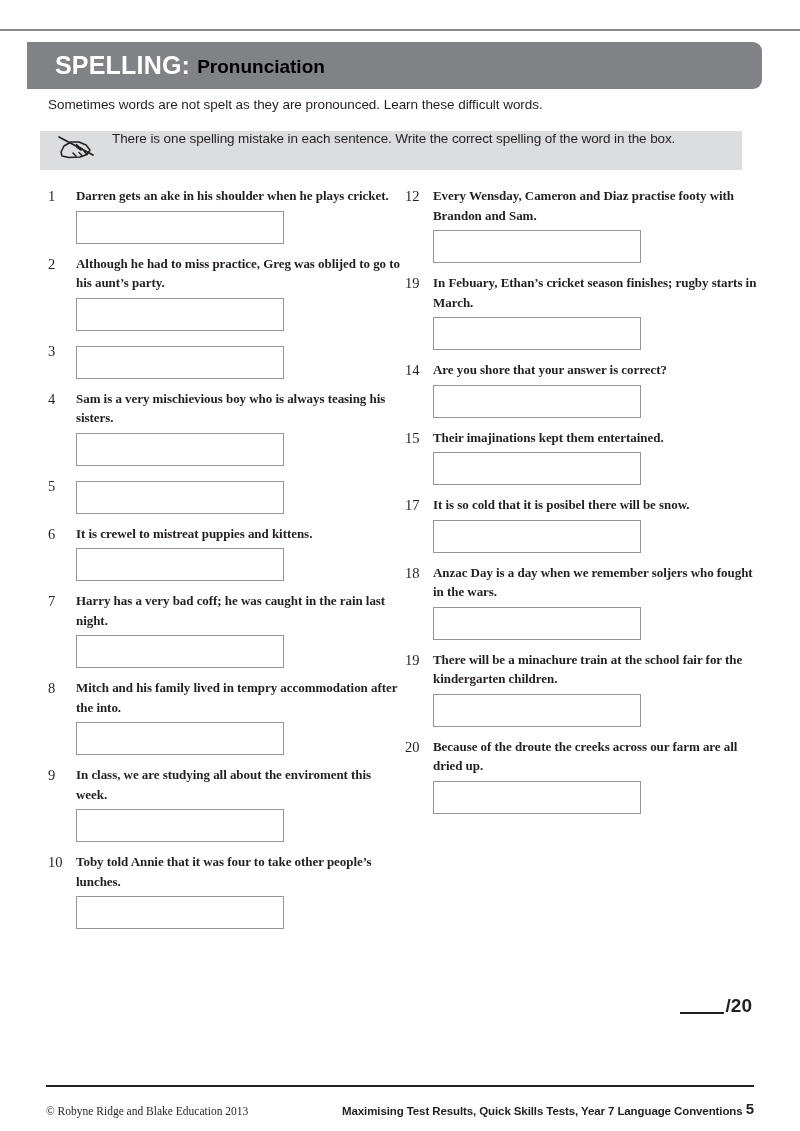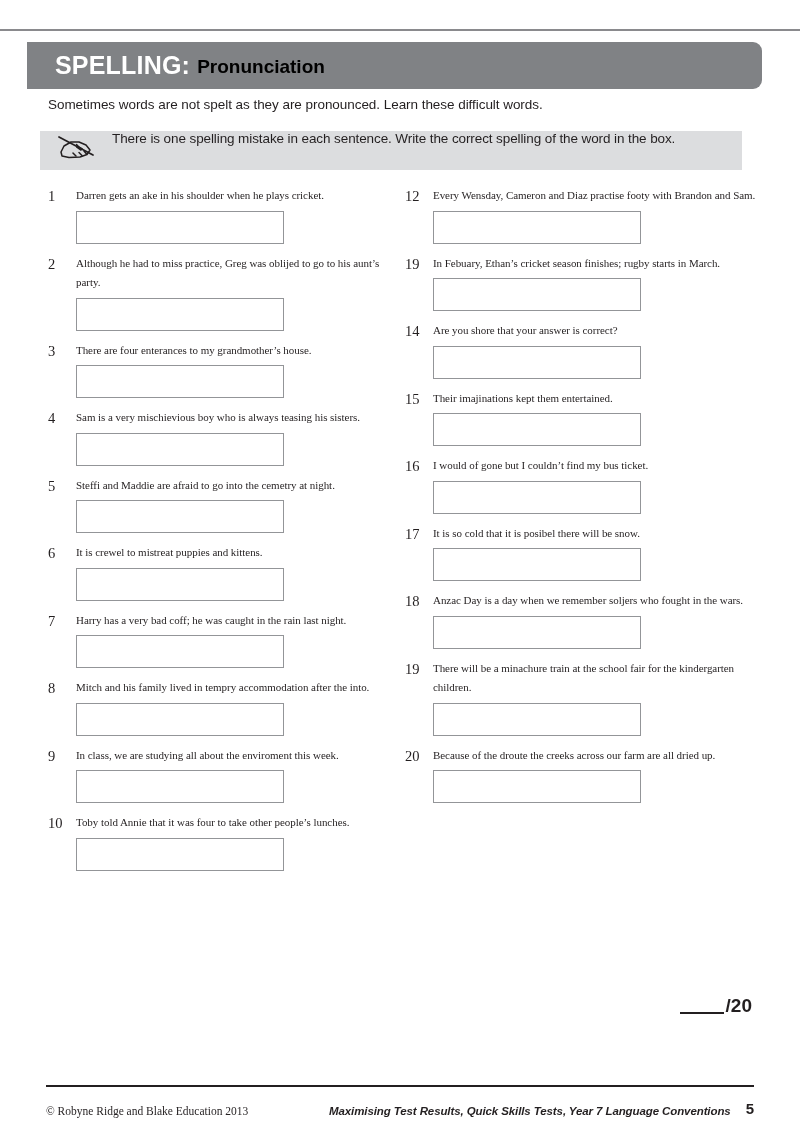--- a/index.html
+++ b/index.html
@@ -128,24 +128,25 @@
     font-size: 14.5px;
     color: #231f20;
     line-height: 19.5px;
     padding-top: 1px;
   }
   .q-body {
     flex: 1;
   }
   .q-text {
     font-family: "Liberation Serif", serif;
-    font-size: 11px;
+    font-size: 13px;
     line-height: 19.5px;
     color: #231f20;
     letter-spacing: -0.05px;
+    font-weight: bold;
   }
   .answer-box {
     margin-top: 5px;
     width: 208px;
     height: 33px;
     border: 1px solid #939598;
     background: #ffffff;
     box-sizing: border-box;
   }
 
@@ -191,27 +192,26 @@
     align-items: flex-end;
   }
   .footer-copy {
     font-family: "Liberation Serif", serif;
     font-size: 11.5px;
     color: #231f20;
     white-space: nowrap;
   }
   .footer-title {
     position: absolute;
-    left: 283px;
+    left: 296px;
     font-size: 11.5px;
     font-weight: bold;
     color: #231f20;
     white-space: nowrap;
     letter-spacing: -0.1px;
-    font-style: italic;
   }
   .footer-page {
     position: absolute;
     right: 0px;
     font-size: 15px;
     font-weight: bold;
     color: #231f20;
   }
 </style>
 </head>
@@ -259,35 +259,33 @@
         <div class="q">
           <div class="q-num">2</div>
           <div class="q-body">
             <div class="q-text">Although he had to miss practice, Greg was oblijed to go to his aunt’s party.</div>
             <div class="answer-box"></div>
           </div>
         </div>
         <div class="q">
           <div class="q-num">3</div>
           <div class="q-body">
-            <div class="q-text">There are four enterances to my grandmother’s house.</div>
             <div class="answer-box"></div>
           </div>
         </div>
         <div class="q">
           <div class="q-num">4</div>
           <div class="q-body">
             <div class="q-text">Sam is a very mischievious boy who is always teasing his sisters.</div>
             <div class="answer-box"></div>
           </div>
         </div>
         <div class="q">
           <div class="q-num">5</div>
           <div class="q-body">
-            <div class="q-text">Steffi and Maddie are afraid to go into the cemetry at night.</div>
             <div class="answer-box"></div>
           </div>
         </div>
         <div class="q">
           <div class="q-num">6</div>
           <div class="q-body">
             <div class="q-text">It is crewel to mistreat puppies and kittens.</div>
             <div class="answer-box"></div>
           </div>
         </div>
@@ -339,27 +337,20 @@
           <div class="q-num">14</div>
           <div class="q-body">
             <div class="q-text">Are you shore that your answer is correct?</div>
             <div class="answer-box"></div>
           </div>
         </div>
         <div class="q">
           <div class="q-num">15</div>
           <div class="q-body">
             <div class="q-text">Their imajinations kept them entertained.</div>
-            <div class="answer-box"></div>
-          </div>
-        </div>
-        <div class="q">
-          <div class="q-num">16</div>
-          <div class="q-body">
-            <div class="q-text">I would of gone but I couldn’t find my bus ticket.</div>
             <div class="answer-box"></div>
           </div>
         </div>
         <div class="q">
           <div class="q-num">17</div>
           <div class="q-body">
             <div class="q-text">It is so cold that it is posibel there will be snow.</div>
             <div class="answer-box"></div>
           </div>
         </div>

